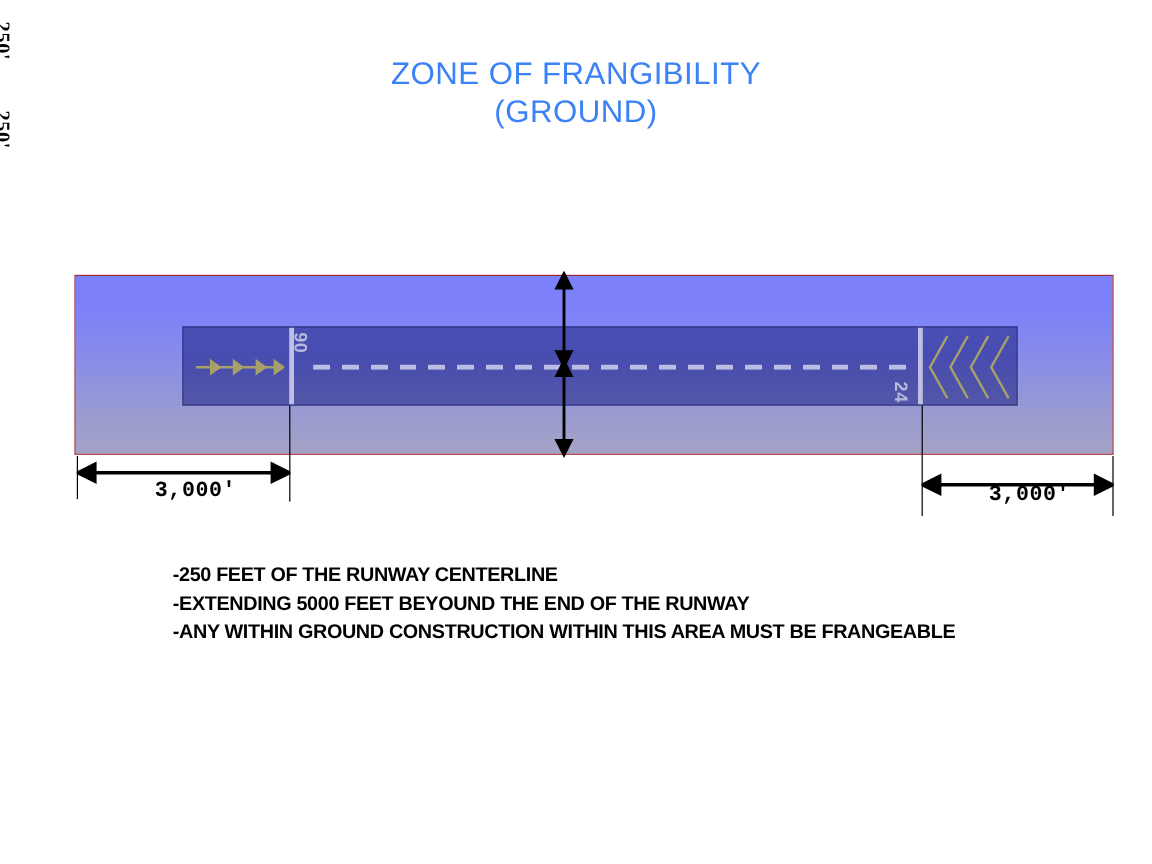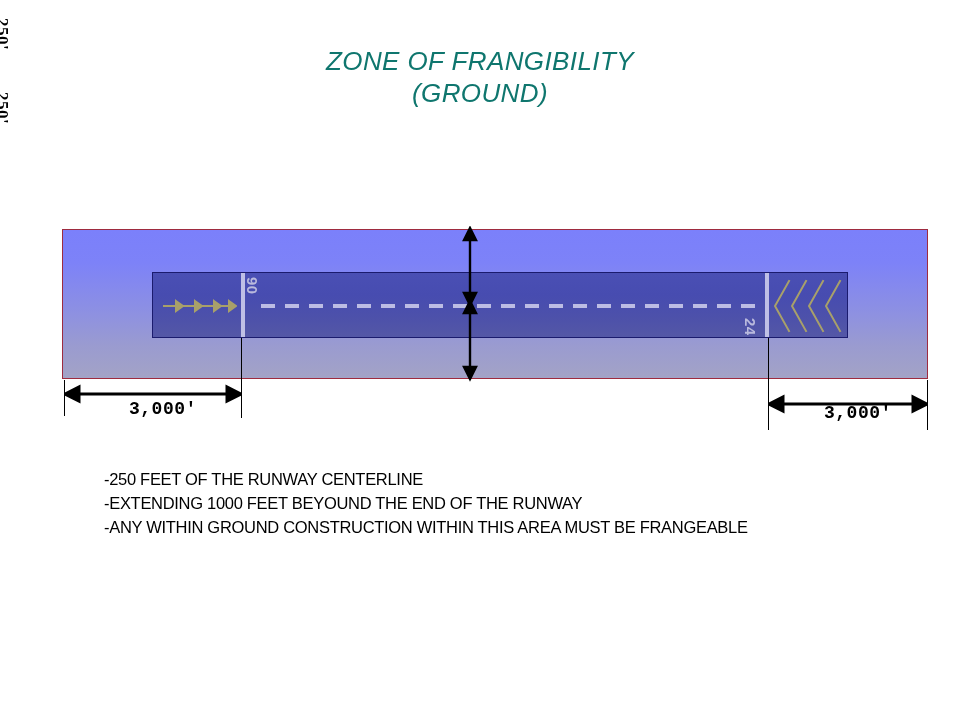--- a/index.html
+++ b/index.html
@@ -29,24 +29,23 @@
     left: 0;
     top: 46px;
     width: 960px;
     text-align: center;
     line-height: 1.22;
   }
   #title-block .tline {
     font-family: "Liberation Sans", sans-serif;
     font-size: 26px;
     font-weight: 400;
-    color: #0f766e;
+    color: #3b82f6;
     letter-spacing: 0.4px;
     white-space: nowrap;
-    font-style: italic;
   }
 
   
   #zone-rect {
     position: absolute;
     left: 62px;
     top: 229px;
     width: 866px;
     height: 150px;
     border: 1px solid #9e2b3f;
@@ -200,25 +199,26 @@
   
   #notes {
     position: absolute;
     left: 104px;
     top: 468px;
     width: 800px;
   }
   #notes .note-line {
     font-family: "Liberation Sans", sans-serif;
     font-size: 16.5px;
-    font-weight: 400;
+    font-weight: 700;
     color: #000000;
     letter-spacing: -0.3px;
     line-height: 1.44;
     white-space: nowrap;
+    margin-left: 40px;
   }
 </style>
 </head>
 <body>
 
 <div id="canvas">
 
   <div id="title-block">
     <div class="tline">ZONE OF FRANGIBILITY</div>
     <div class="tline">(GROUND)</div>
@@ -302,17 +302,17 @@
         <line x1="9" y1="12" x2="151" y2="12"></line>
         <polygon points="1,12 15,5 15,19"></polygon>
         <polygon points="159,12 145,5 145,19"></polygon>
       </g>
     </svg>
   </div>
   <div class="dim-h-label" id="dim-3000-right-label">3,000'</div>
 
   <div id="notes">
     <div class="note-line">-250 FEET OF THE RUNWAY CENTERLINE</div>
-    <div class="note-line">-EXTENDING 1000 FEET BEYOUND THE END OF THE RUNWAY</div>
+    <div class="note-line">-EXTENDING 5000 FEET BEYOUND THE END OF THE RUNWAY</div>
     <div class="note-line">-ANY WITHIN GROUND CONSTRUCTION WITHIN THIS AREA MUST BE FRANGEABLE</div>
   </div>
 
 </div>
 
 </body></html>

